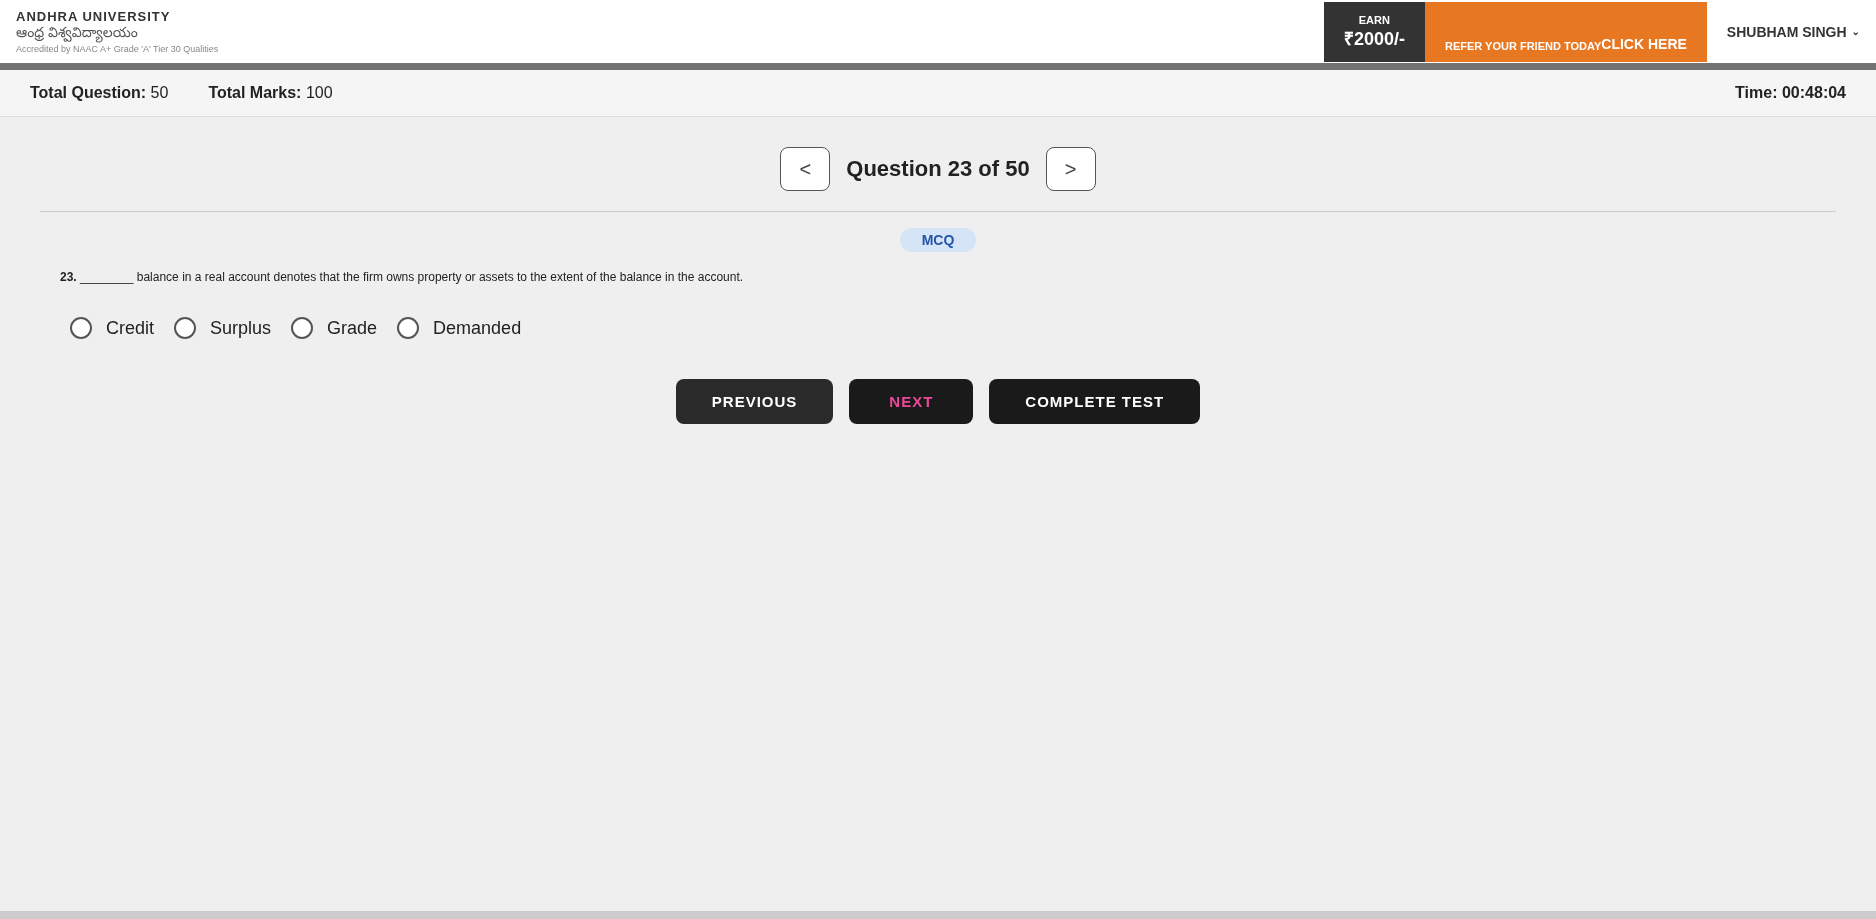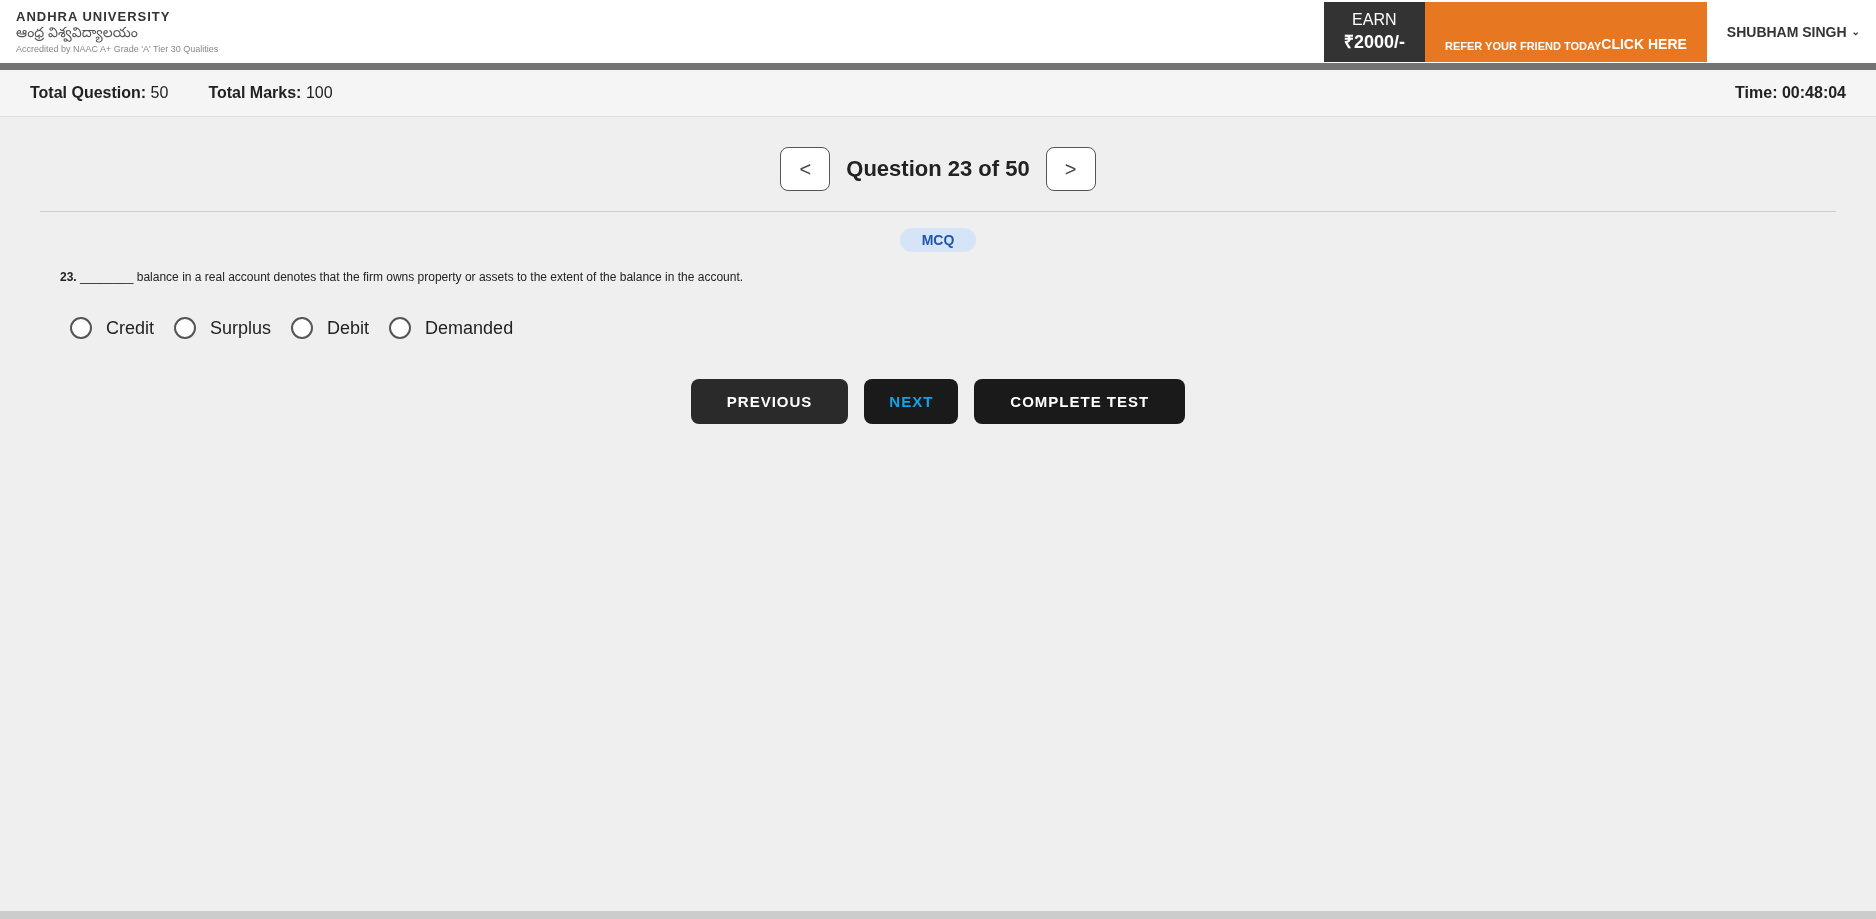--- a/index.html
+++ b/index.html
@@ -61,22 +61,22 @@
       padding: 10px 20px;
       text-align: center;
       display: flex;
       flex-direction: column;
       justify-content: center;
       align-items: center;
       height: 60px;
     }
 
     .earn-label {
-      font-size: 16px;
-      font-weight: normal;
+      font-size: 11px;
+      font-weight: bold;
       color: #fff;
     }
 
     .earn-amount {
       font-size: 18px;
       font-weight: bold;
       color: #fff;
     }
 
     .refer-block {
@@ -265,23 +265,23 @@
       padding: 14px 36px;
       border-radius: 8px;
       font-size: 15px;
       font-weight: bold;
       cursor: pointer;
       letter-spacing: 1px;
     }
 
     .btn-next {
       background-color: #1a1a1a;
-      color: #0ea5e9;
+      color: #ec4899;
       border: none;
-      padding: 14px 25px;
+      padding: 14px 40px;
       border-radius: 8px;
       font-size: 15px;
       font-weight: bold;
       cursor: pointer;
       letter-spacing: 1px;
     }
 
     .btn-complete {
       background-color: #1a1a1a;
       color: #fff;
@@ -382,21 +382,21 @@
   <div class="option-item">
         <div class="option-radio"></div>
         <span class="option-label">Credit</span>
       </div>
       <div class="option-item">
         <div class="option-radio"></div>
         <span class="option-label">Surplus</span>
       </div>
       <div class="option-item">
         <div class="option-radio"></div>
-        <span class="option-label">Debit</span>
+        <span class="option-label">Grade</span>
       </div>
       <div class="option-item">
         <div class="option-radio"></div>
         <span class="option-label">Demanded</span>
       </div>
     </div>
 
   <div class="action-buttons">
     <button class="btn-previous">PREVIOUS</button>
     <button class="btn-next">NEXT</button>

